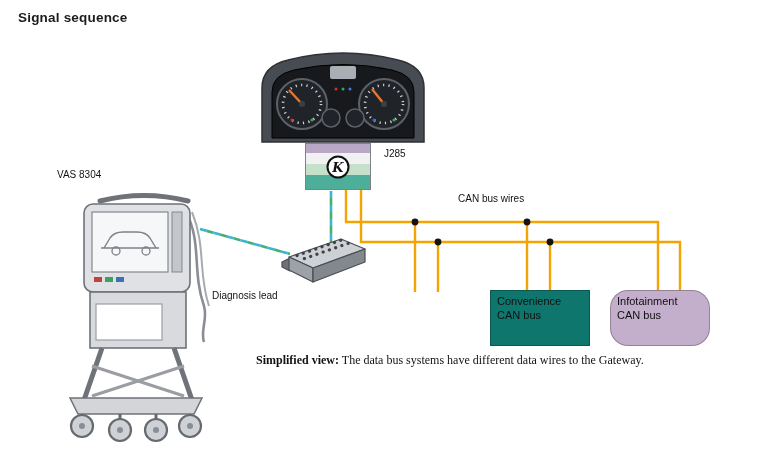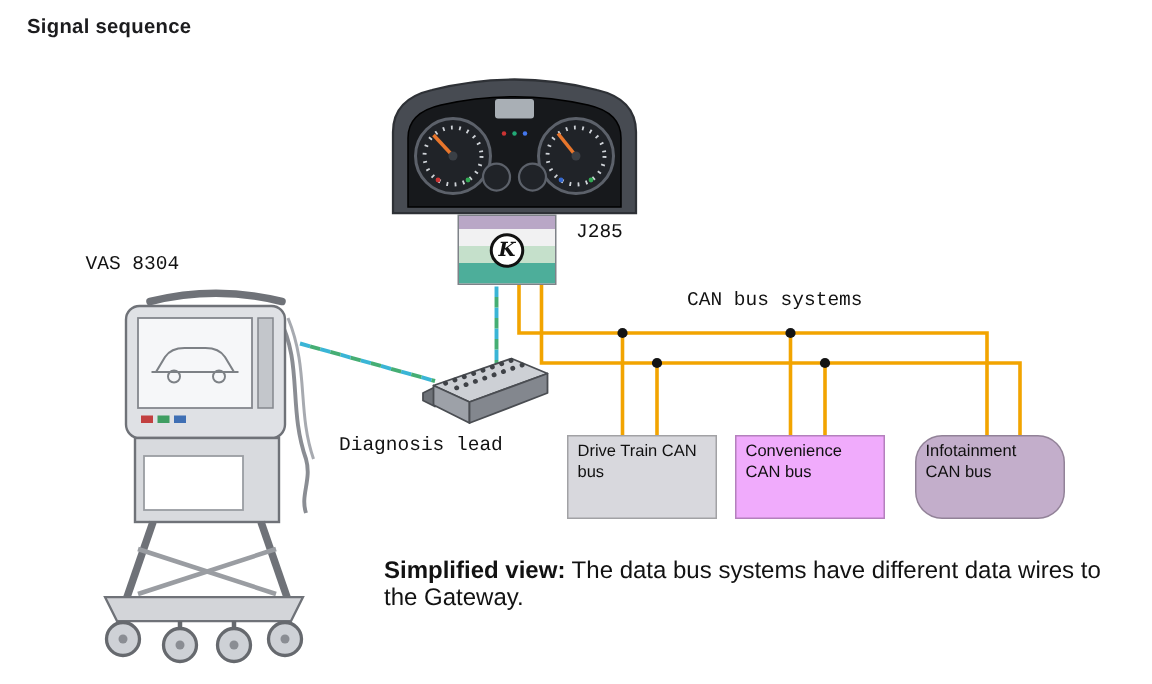--- a/index.html
+++ b/index.html
@@ -1,36 +1,36 @@
 <!DOCTYPE html>
 <html><head>
 <meta charset="utf-8">
 <style>
   * { margin:0; padding:0; box-sizing:border-box; }
   html,body { background:#ffffff; font-family:"Liberation Sans", sans-serif; }
   .page { position:relative; width:768px; height:456px; background:#ffffff; overflow:hidden; }
   .title { position:absolute; left:18px; top:10px; font-size:13.5px; font-weight:bold; color:#1c1c1e; letter-spacing:.2px; }
-  .lbl { position:absolute; font-size:13px; color:#121212; line-height:1.3; white-space:nowrap;font-family:Liberation Mono, monospace; }
+  .lbl { position:absolute; font-size:10px; color:#121212; line-height:1.3; white-space:nowrap; }
   svg.layer { position:absolute; left:0; top:0; z-index:1; }
   .overlay { position:absolute; left:0; top:0; width:768px; height:456px; z-index:2; pointer-events:none; }
   .gateway { position:absolute; left:305px; top:143px; width:66px; height:47px;
     border:1px solid #7e8288;
     background:linear-gradient(to bottom,
       var(--s1,#b9a7c6) 0px, var(--s1,#b9a7c6) 9px,
       var(--s2,#f1f1f2) 9px,  var(--s2,#f1f1f2) 20px,
       var(--s3,#c5e0cb) 20px, var(--s3,#c5e0cb) 31px,
       var(--s4,#4dae9a) 31px, var(--s4,#4dae9a) 47px); }
   .ksym { position:absolute; left:50%; top:50%; transform:translate(-50%,-50%);
     width:23px; height:23px; border:2px solid #111; border-radius:50%; background:#fff;
     display:flex; align-items:center; justify-content:center;
     font:italic bold 13px "DejaVu Serif", serif; color:#111; }
   .canbox { position:absolute; width:100px; height:56px; top:290px;
     border:1px solid rgba(0,0,0,.25); padding:3px 6px;
     font-size:11px; line-height:1.3; color:#101010; }
-  .caption { position:absolute; left:256px; top:372px; width:500px; font-size:16px; color:#121212; }
+  .caption { position:absolute; left:256px; top:353px; width:500px; font-size:12px; color:#121212;font-family:Liberation Serif, serif; }
   .caption .pfx { font-weight:bold; }
 </style>
 </head>
 <body>
 
 <div class="page">
 
   <svg class="layer" width="768" height="456" viewBox="0 0 768 456">
 
     <g fill="none" stroke-width="2.4" style="stroke: rgb(242, 164, 0);">
@@ -138,28 +138,25 @@
     <div class="title">Signal sequence</div>
 
     <div class="lbl" style="left:57px; top:168px;">VAS 8304</div>
 
     <div class="gateway" style="--s1: #b9a7c6; --s2: #f1f1f2; --s3: #c5e0cb; --s4: #4dae9a;">
       <div class="ksym">K</div>
     </div>
 
     <div class="lbl" style="left:384px; top:147px;">J285</div>
 
-    <div class="lbl" style="left:458px; top:192px;">CAN bus systems</div>
+    <div class="lbl" style="left:458px; top:192px;">CAN bus wires</div>
 
-    <div class="lbl" style="left:226px; top:289px;text-align:center;">Diagnosis lead</div>
+    <div class="lbl" style="left:212px; top:289px;text-align:center;">Diagnosis lead</div>
 
-    <div class="canbox" style="left: 378px; background-color: rgb(216, 216, 221);">
-      <span>Drive Train CAN bus</span>
-    </div>
-    <div class="canbox" style="left: 490px; background-color: #f0abfc;">
+    <div class="canbox" style="left: 490px; background-color: #0f766e;">
       <span>Convenience CAN bus</span>
     </div>
     <div class="canbox" style="left: 610px; background-color: rgb(195, 174, 203); border-radius: 18px;">
       <span>Infotainment CAN bus</span>
     </div>
 
     <div class="caption">
       <span class="pfx">Simplified view:</span>
       <span>The data bus systems have different data wires to the Gateway.</span>
     </div>

